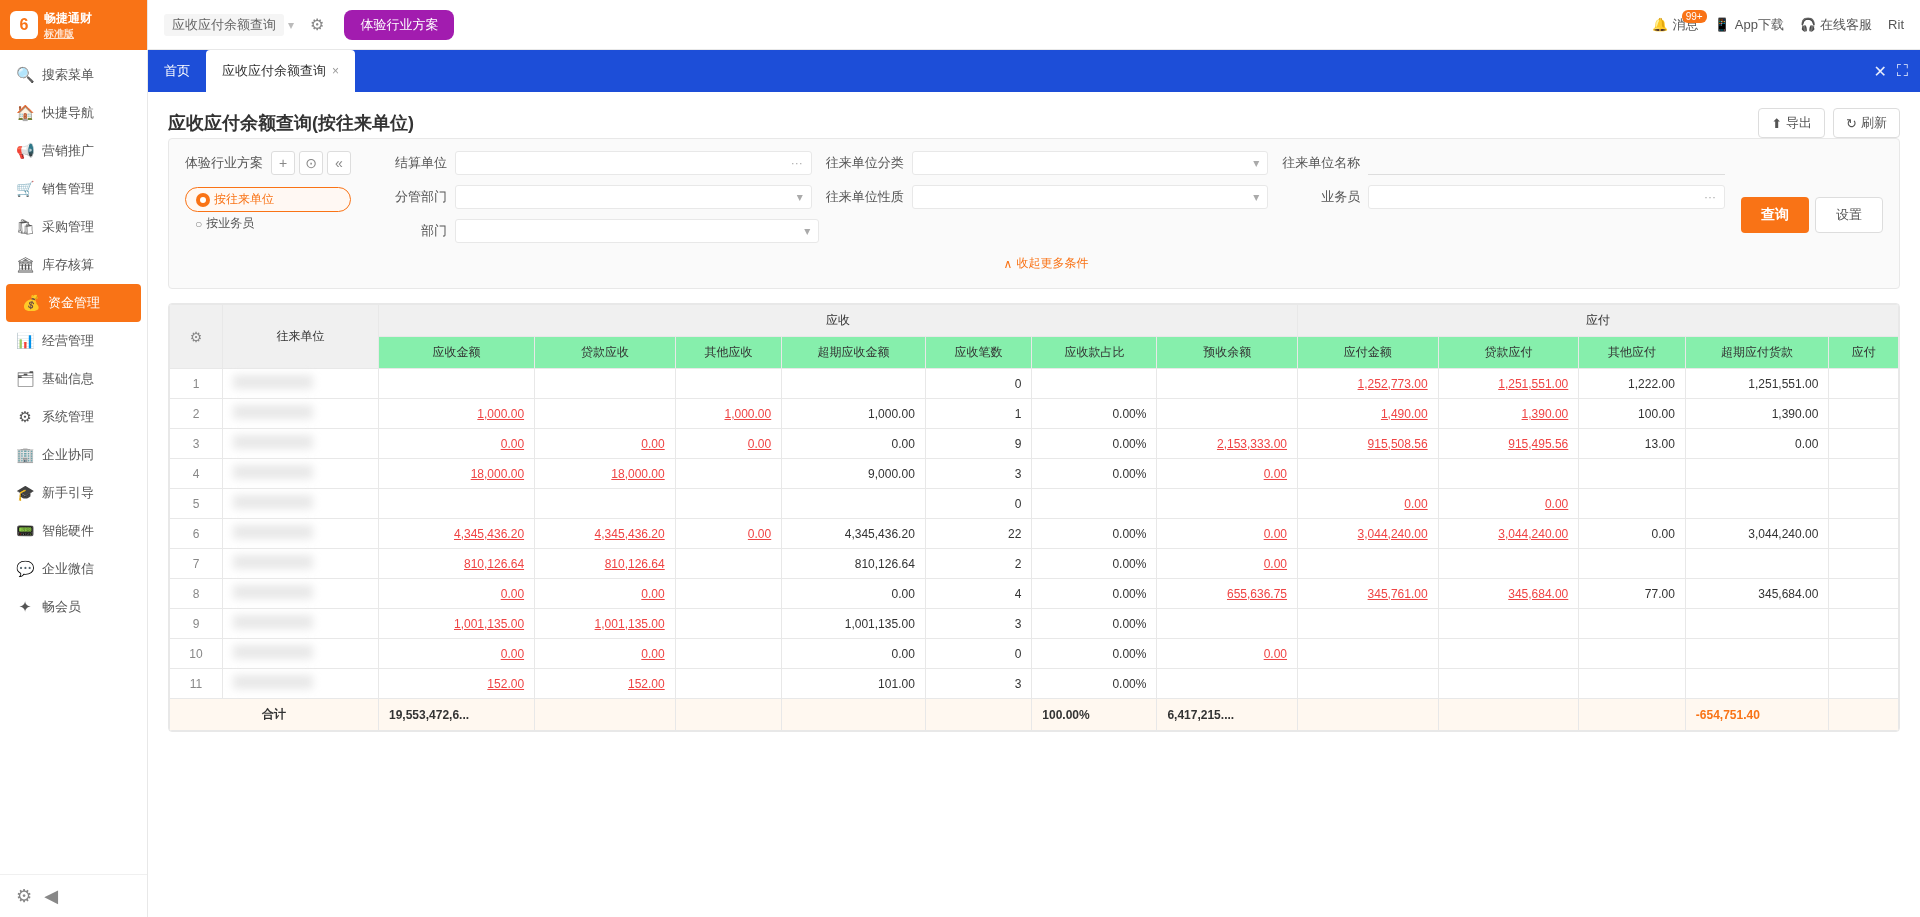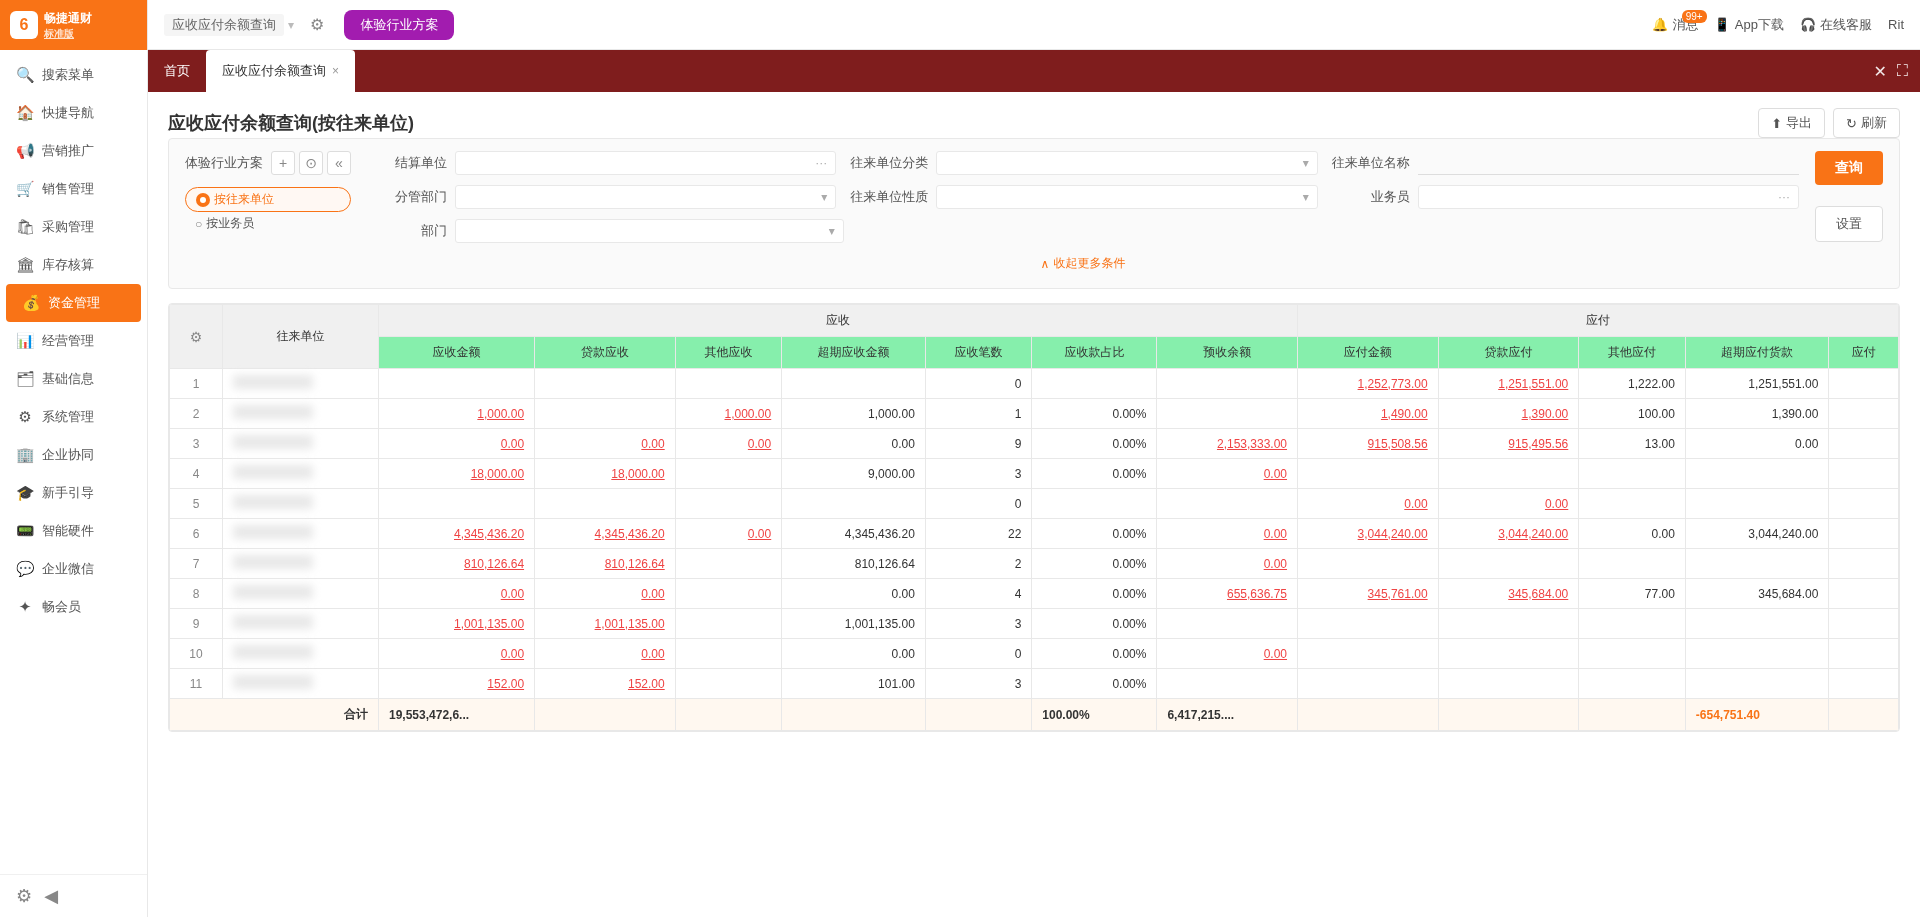--- a/index.html
+++ b/index.html
@@ -29,21 +29,21 @@
     .topbar-gear { color: #888; font-size: 16px; cursor: pointer; margin-left: 4px; }
     .topbar-btn { background: #a21caf; color: #fff; border: none; padding: 6px 16px; border-radius: 8px; cursor: pointer; font-size: 13px; margin-left: 8px; }
     .topbar-right { margin-left: auto; display: flex; align-items: center; gap: 16px; }
     .topbar-notif { position: relative; color: #555; cursor: pointer; display: flex; align-items: center; gap: 4px; font-size: 13px; }
     .badge { position: absolute; top: -6px; right: -8px; background: #f97316; color: #fff; border-radius: 6px; font-size: 10px; padding: 1px 4px; min-width: 18px; text-align: center; }
     .topbar-app { color: #555; cursor: pointer; display: flex; align-items: center; gap: 4px; font-size: 13px; }
     .topbar-service { color: #555; cursor: pointer; display: flex; align-items: center; gap: 4px; font-size: 13px; }
     .topbar-user { color: #555; font-size: 13px; }
 
     
-    .tabbar { background: #7f1d1d; display: flex; align-items: center; padding: 0 0 0 0; height: 42px; }
+    .tabbar { background: #1d4ed8; display: flex; align-items: center; padding: 0 0 0 0; height: 42px; }
     .tab { padding: 0 16px; height: 42px; display: flex; align-items: center; cursor: pointer; color: rgba(255,255,255,0.8); font-size: 13px; gap: 6px; }
     .tab.home { color: #fff; }
     .tab.active { background: #fff; color: #333; border-radius: 4px 4px 0 0; }
     .tab-close { font-size: 12px; color: #999; cursor: pointer; }
     .tabbar-right { margin-left: auto; display: flex; align-items: center; padding-right: 12px; gap: 10px; }
     .tabbar-icon { color: rgba(255,255,255,0.9); font-size: 16px; cursor: pointer; }
 
     
     .content { flex: 1; overflow: auto; background: #f5f5f5; padding: 0; }
     .page { background: #fff; margin: 0; padding: 16px 20px; min-height: 100%; }
@@ -72,34 +72,34 @@
     .field-label { font-size: 13px; color: #555; white-space: nowrap; min-width: 80px; text-align: right; }
     .field-input { flex: 1; border: none; border-bottom: 1px solid #ddd; padding: 4px 0; font-size: 13px; color: #333; background: transparent; outline: none; }
     .field-input-box { flex: 1; border: 1px solid #e8e8e8; padding: 4px 8px; font-size: 13px; color: #333; background: #fff; border-radius: 3px; display: flex; align-items: center; justify-content: space-between; }
     .field-dots { color: #aaa; font-size: 12px; cursor: pointer; }
     .field-chevron { color: #aaa; font-size: 12px; cursor: pointer; }
     .collapse-btn { text-align: center; padding: 4px; cursor: pointer; color: #f97316; font-size: 12px; display: flex; align-items: center; justify-content: center; gap: 4px; }
 
     
     .query-btn { background: #f97316; color: #fff; border: none; padding: 8px 20px; border-radius: 4px; cursor: pointer; font-size: 14px; font-weight: bold; }
     .set-btn { background: #fff; border: 1px solid #ddd; color: #555; padding: 8px 20px; border-radius: 4px; cursor: pointer; font-size: 13px; }
-    .query-btn-group { display: flex; flex-direction: column; gap: 21px; }
+    .query-btn-group { display: flex; flex-direction: row; gap: 6px; margin-top: 46px; }
 
     
     .table-wrap { overflow: auto; border: 1px solid #e8e8e8; border-radius: 4px; }
     table { width: 100%; border-collapse: collapse; font-size: 12px; }
     thead tr th { background: #86efac; border: 1px solid #e8e8e8; padding: 7px 10px; text-align: center; color: #333; font-weight: normal; white-space: nowrap; }
     thead tr:first-child th { background: #f0f0f0; }
     tbody tr td { border: 1px solid #e8e8e8; padding: 6px 10px; text-align: right; color: #333; white-space: nowrap; }
     tbody tr td:first-child { text-align: center; color: #888; }
     tbody tr td:nth-child(2) { text-align: left; }
     .cell-link { color: #ef4444; text-decoration: underline; cursor: pointer; }
     .cell-orange { color: #f97316; }
     .tfoot-row td { background: #fff8f0; font-weight: bold; border: 1px solid #e8e8e8; padding: 7px 10px; }
-    .tfoot-row td:first-child { text-align: right; }
+    .tfoot-row td:first-child { text-align: center; }
     .settings-icon { color: #888; font-size: 14px; cursor: pointer; }
     .blurred { filter: blur(4px); background: #e8e8e8; display: inline-block; width: 80px; height: 14px; border-radius: 3px; }
   </style>
 </head>
 <body>
 
 <div class="sidebar">
   <div class="sidebar-logo">
     <div class="sidebar-logo-icon">
       <span>6</span>

